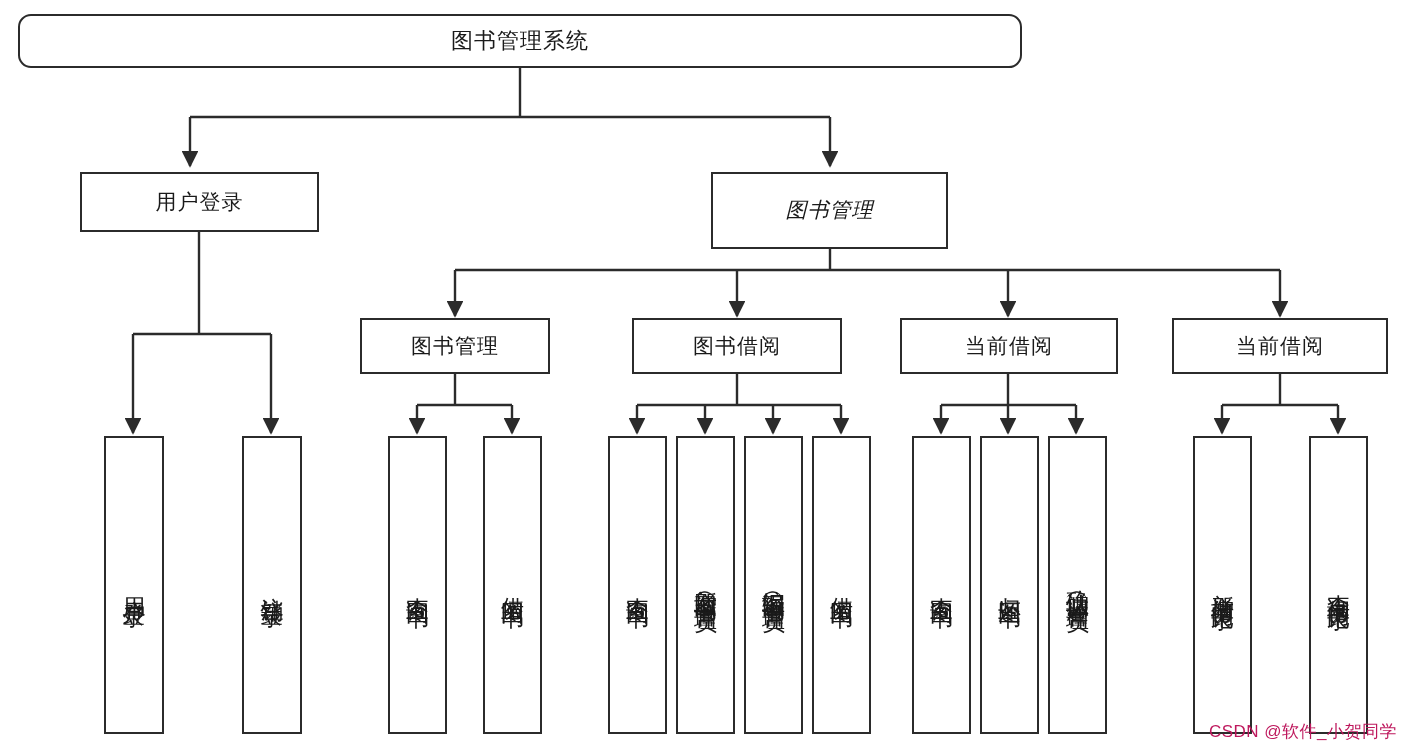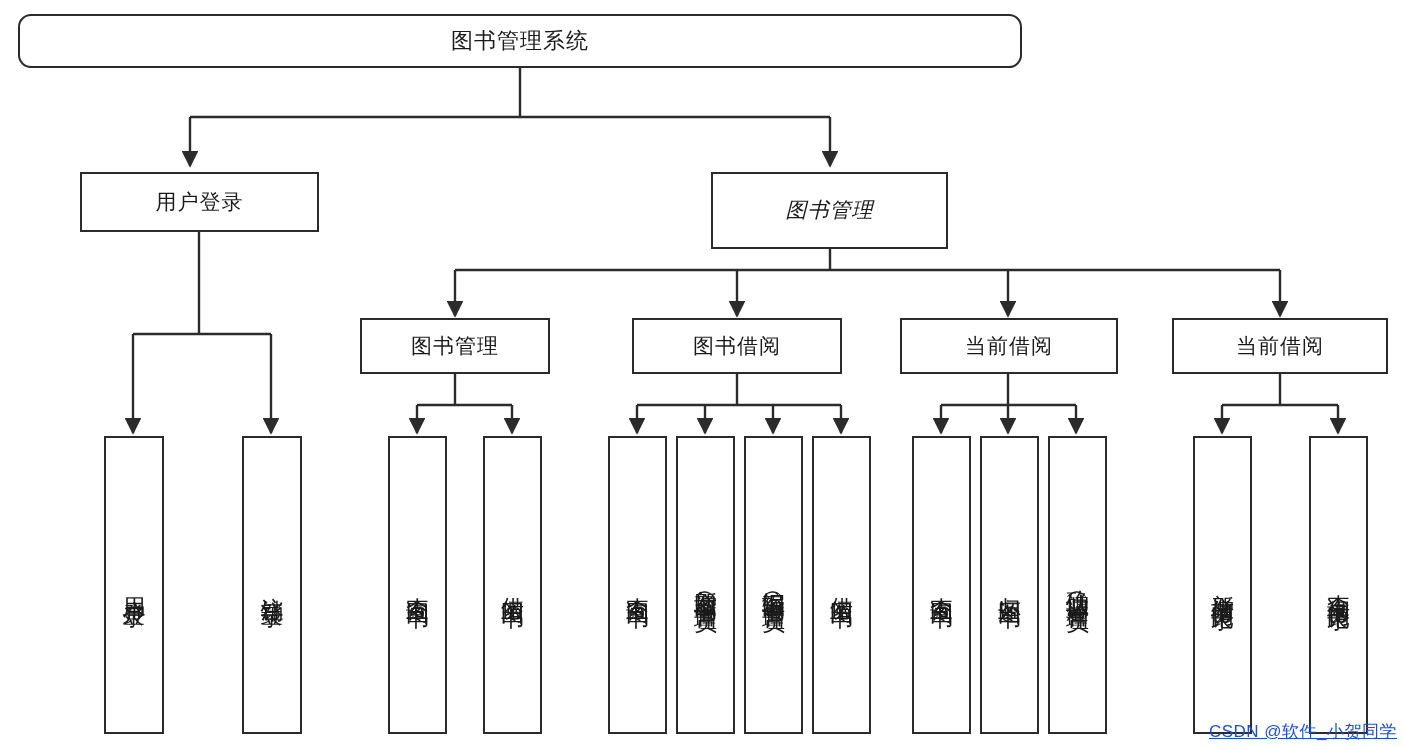--- a/index.html
+++ b/index.html
@@ -63,24 +63,23 @@
     letter-spacing: 3px;
     line-height: 1;
     max-height: 270px;
     white-space: nowrap;
   }
   #watermark {
     position: absolute;
     right: 8px;
     bottom: 4px;
     font-size: 17px;
-    color: #1d4ed8;
+    color: #be185d;
     white-space: nowrap;
     letter-spacing: 0.5px;
-    text-decoration: underline;
   }
 </style>
 </head>
 <body>
 
 <div id="diagram-root">
 
   <svg id="connector-layer" viewBox="0 0 1405 747" xmlns="http://www.w3.org/2000/svg">
     <defs>
       <marker id="arrow" viewBox="0 0 10 10" refX="9" refY="5" markerWidth="7" markerHeight="7" orient="auto-start-reverse">

